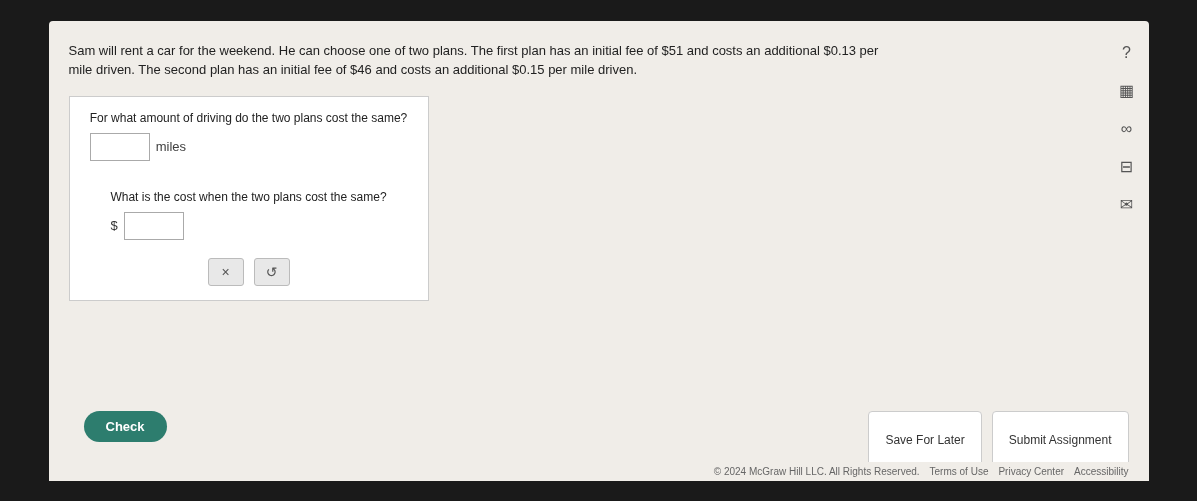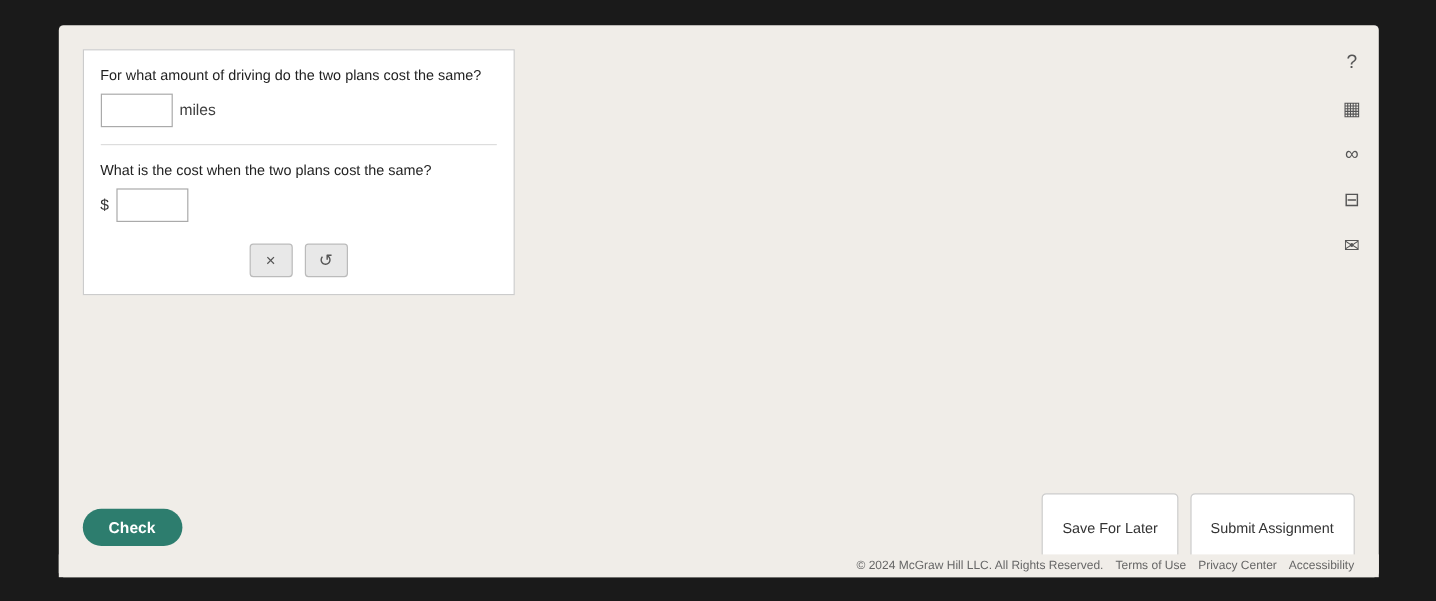--- a/index.html
+++ b/index.html
@@ -35,20 +35,21 @@
     }
 
     .question-box {
       background: white;
       border: 1px solid #ccc;
       width: 360px;
       padding: 14px;
       display: flex;
       flex-direction: column;
       gap: 14px;
+      align-items: center;
     }
 
     .sub-question {
       display: flex;
       flex-direction: column;
       gap: 8px;
     }
 
     .sub-question-label {
       font-size: 12px;
@@ -103,24 +104,24 @@
       font-size: 14px;
       display: flex;
       align-items: center;
       justify-content: center;
       color: #555;
     }
 
     .bottom-bar {
       position: absolute;
       bottom: 12px;
-      left: 20px;
+      left: 35px;
       right: 20px;
       display: flex;
-      align-items: center;
+      align-items: flex-start;
       justify-content: space-between;
       gap: 47px;
     }
 
     .check-btn {
       background: #2d7d6e;
       color: white;
       border: none;
       border-radius: 20px;
       padding: 8px 22px;
@@ -191,20 +192,21 @@
 <div class="screen">
 
   <div class="sidebar-icons">
     <div class="sidebar-icon">?</div>
     <div class="sidebar-icon">▦</div>
     <div class="sidebar-icon">∞</div>
     <div class="sidebar-icon">⊟</div>
     <div class="sidebar-icon">✉</div>
   </div>
 
+  <div class="problem-text">Sam will rent a car for the weekend. He can choose one of two plans. The first plan has an initial fee of $51 and costs an additional $0.13 per mile driven. The second plan has an initial fee of $46 and costs an additional $0.15 per mile driven.</div>
 
   <div class="question-box">
 
     <div class="sub-question">
       <div class="sub-question-label">For what amount of driving do the two plans cost the same?</div>
       <div class="input-row">
         <input type="text" class="answer-input" style="">
         <span class="input-unit">miles</span>
       </div>
     </div>

